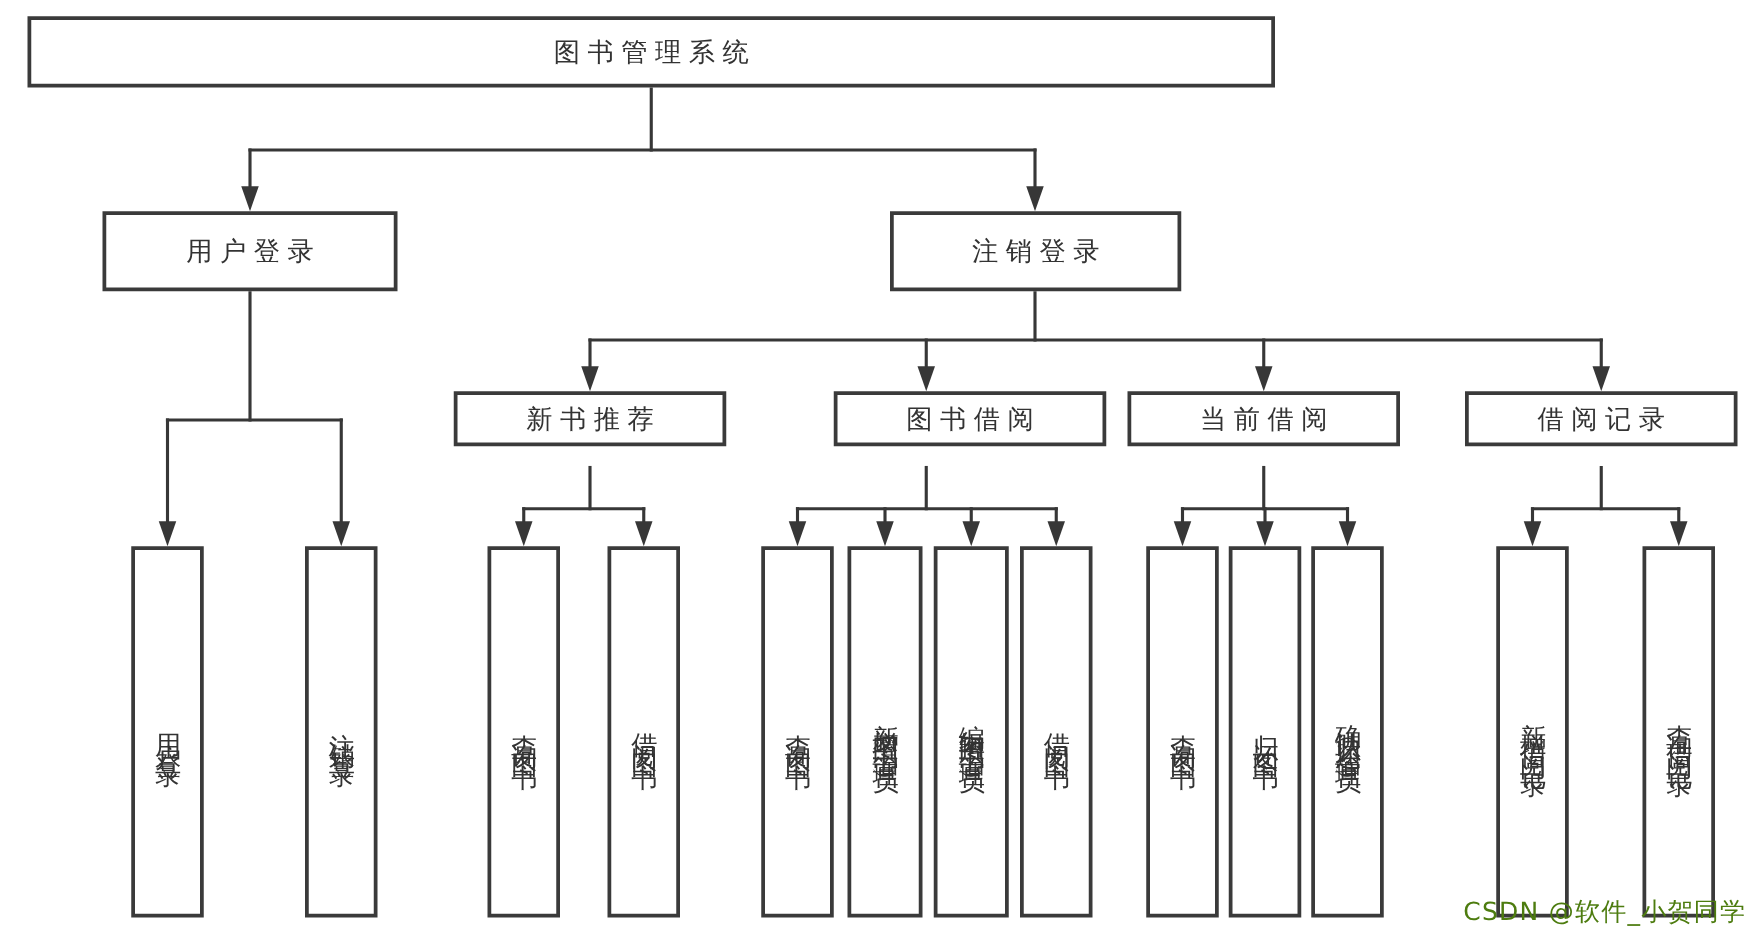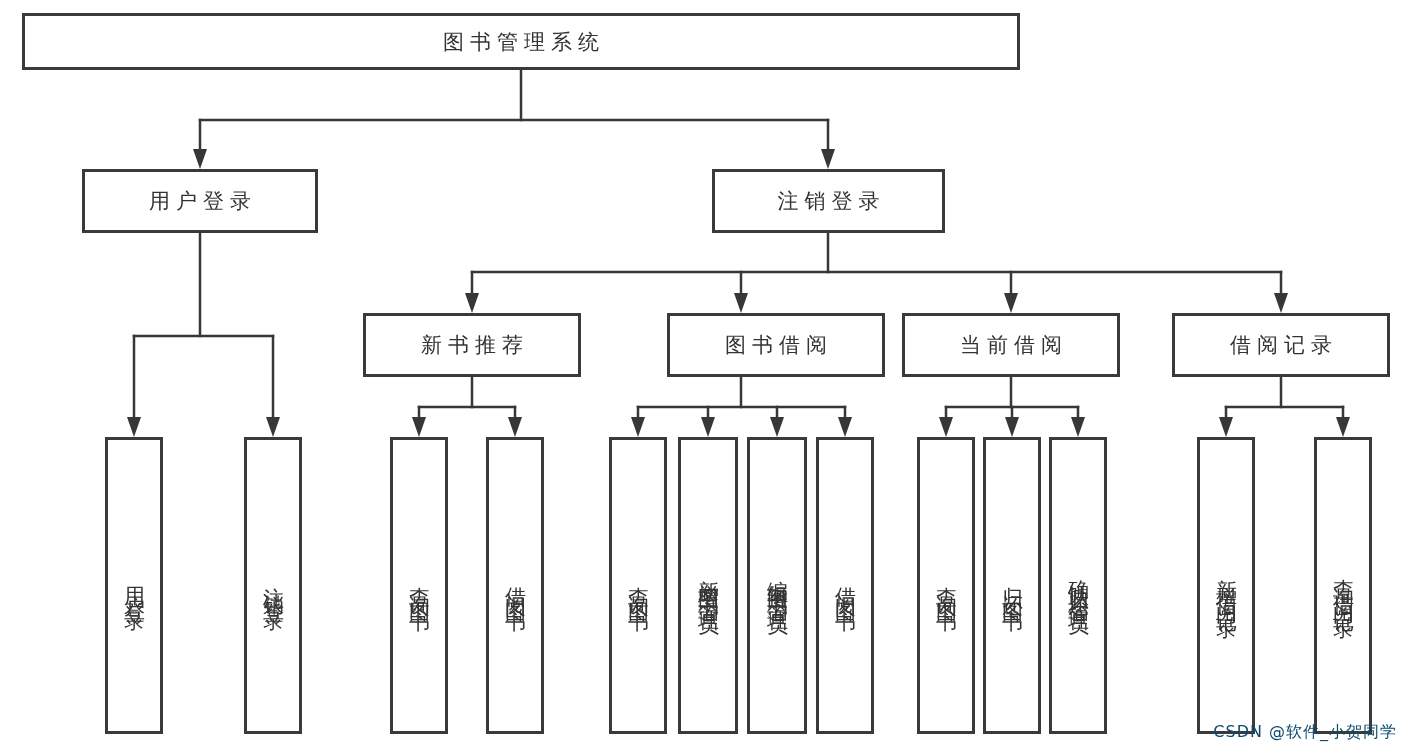--- a/index.html
+++ b/index.html
@@ -45,39 +45,39 @@
     letter-spacing: 8px;
     color: #333333;
     line-height: 1;
     white-space: nowrap;
   }
   .vlabel.tight { letter-spacing: 5px; }
   
   .b-root { left: 22px;  top: 13px;  width: 998px; height: 57px; }
   .b-l2a  { left: 82px;  top: 169px; width: 236px; height: 64px; }
   .b-l2b  { left: 712px; top: 169px; width: 233px; height: 64px; }
-  .b-l3   { top: 313px; height: 64px; width: 218px; }
+  .b-l3   { top: 313px; height: 44px; width: 218px; }
   .b-l3a  { left: 363px; }
   .b-l3b  { left: 632px; margin-left: 35px; }
   .b-l3c  { left: 902px; }
   .b-l3d  { left: 1172px; }
   .leaf   { top: 437px; height: 297px; width: 58px; }
   .lf-u1 { left: 105px; }  .lf-u2 { left: 244px; }
   .lf-n1 { left: 390px; }  .lf-n2 { left: 486px; }
   .lf-b1 { left: 609px; }  .lf-b2 { left: 678px; width: 60px; }
   .lf-b3 { left: 747px; width: 60px; }  .lf-b4 { left: 816px; }
   .lf-c1 { left: 917px; }  .lf-c2 { left: 983px; }  .lf-c3 { left: 1049px; }
   .lf-r1 { left: 1197px; } .lf-r2 { left: 1314px; }
   #watermark {
     position: absolute;
     right: 8px;
     bottom: 4px;
     z-index: 5;
-    font-size: 16px;
-    color: #0c4a6e;
+    font-size: 20px;
+    color: #4d7c0f;
     letter-spacing: 1px;
     white-space: nowrap;
   }
 </style>
 </head>
 <body>
 
 <div id="stage">
 
   <svg id="connectors" width="1405" height="747" viewBox="0 0 1405 747">

